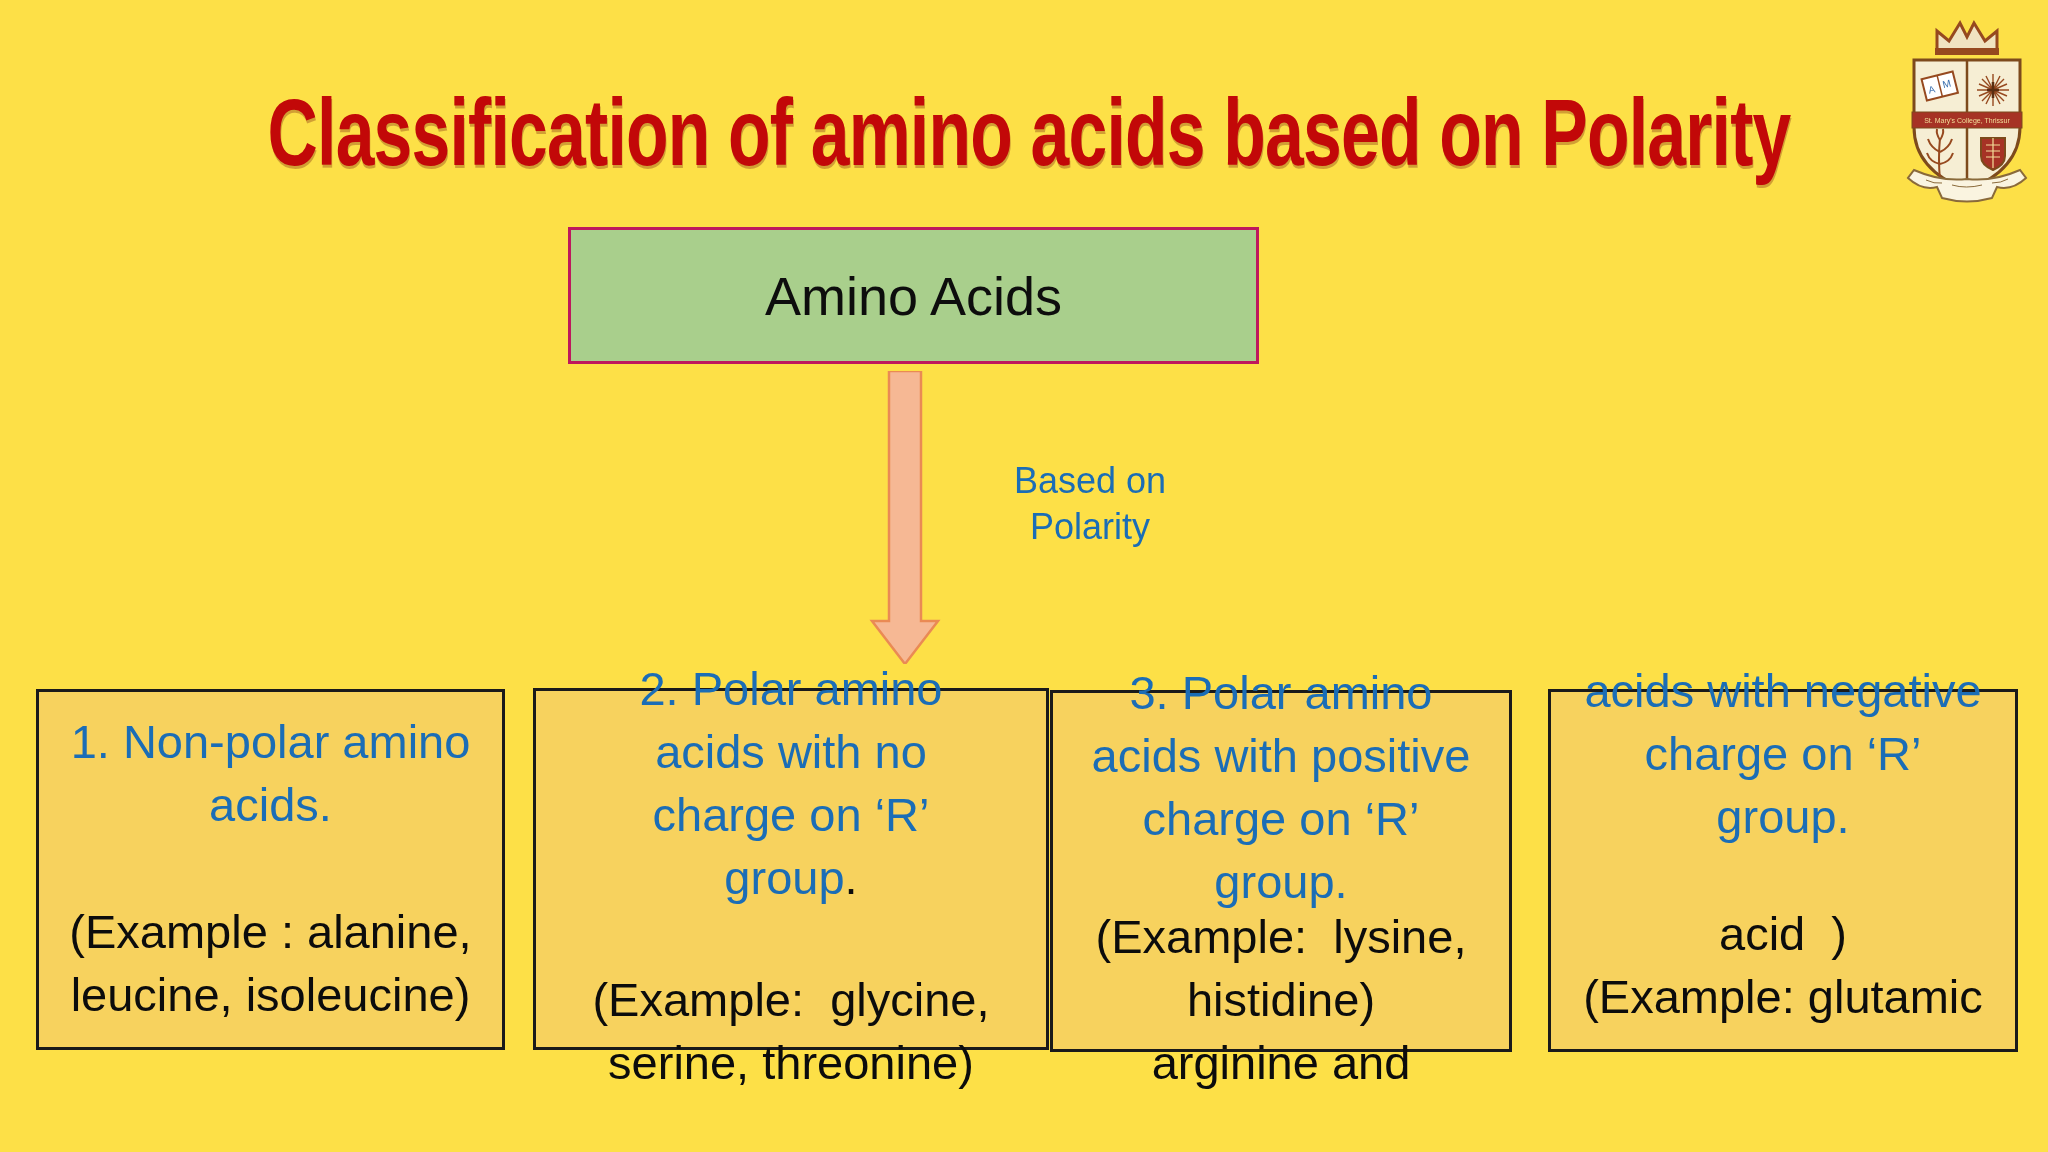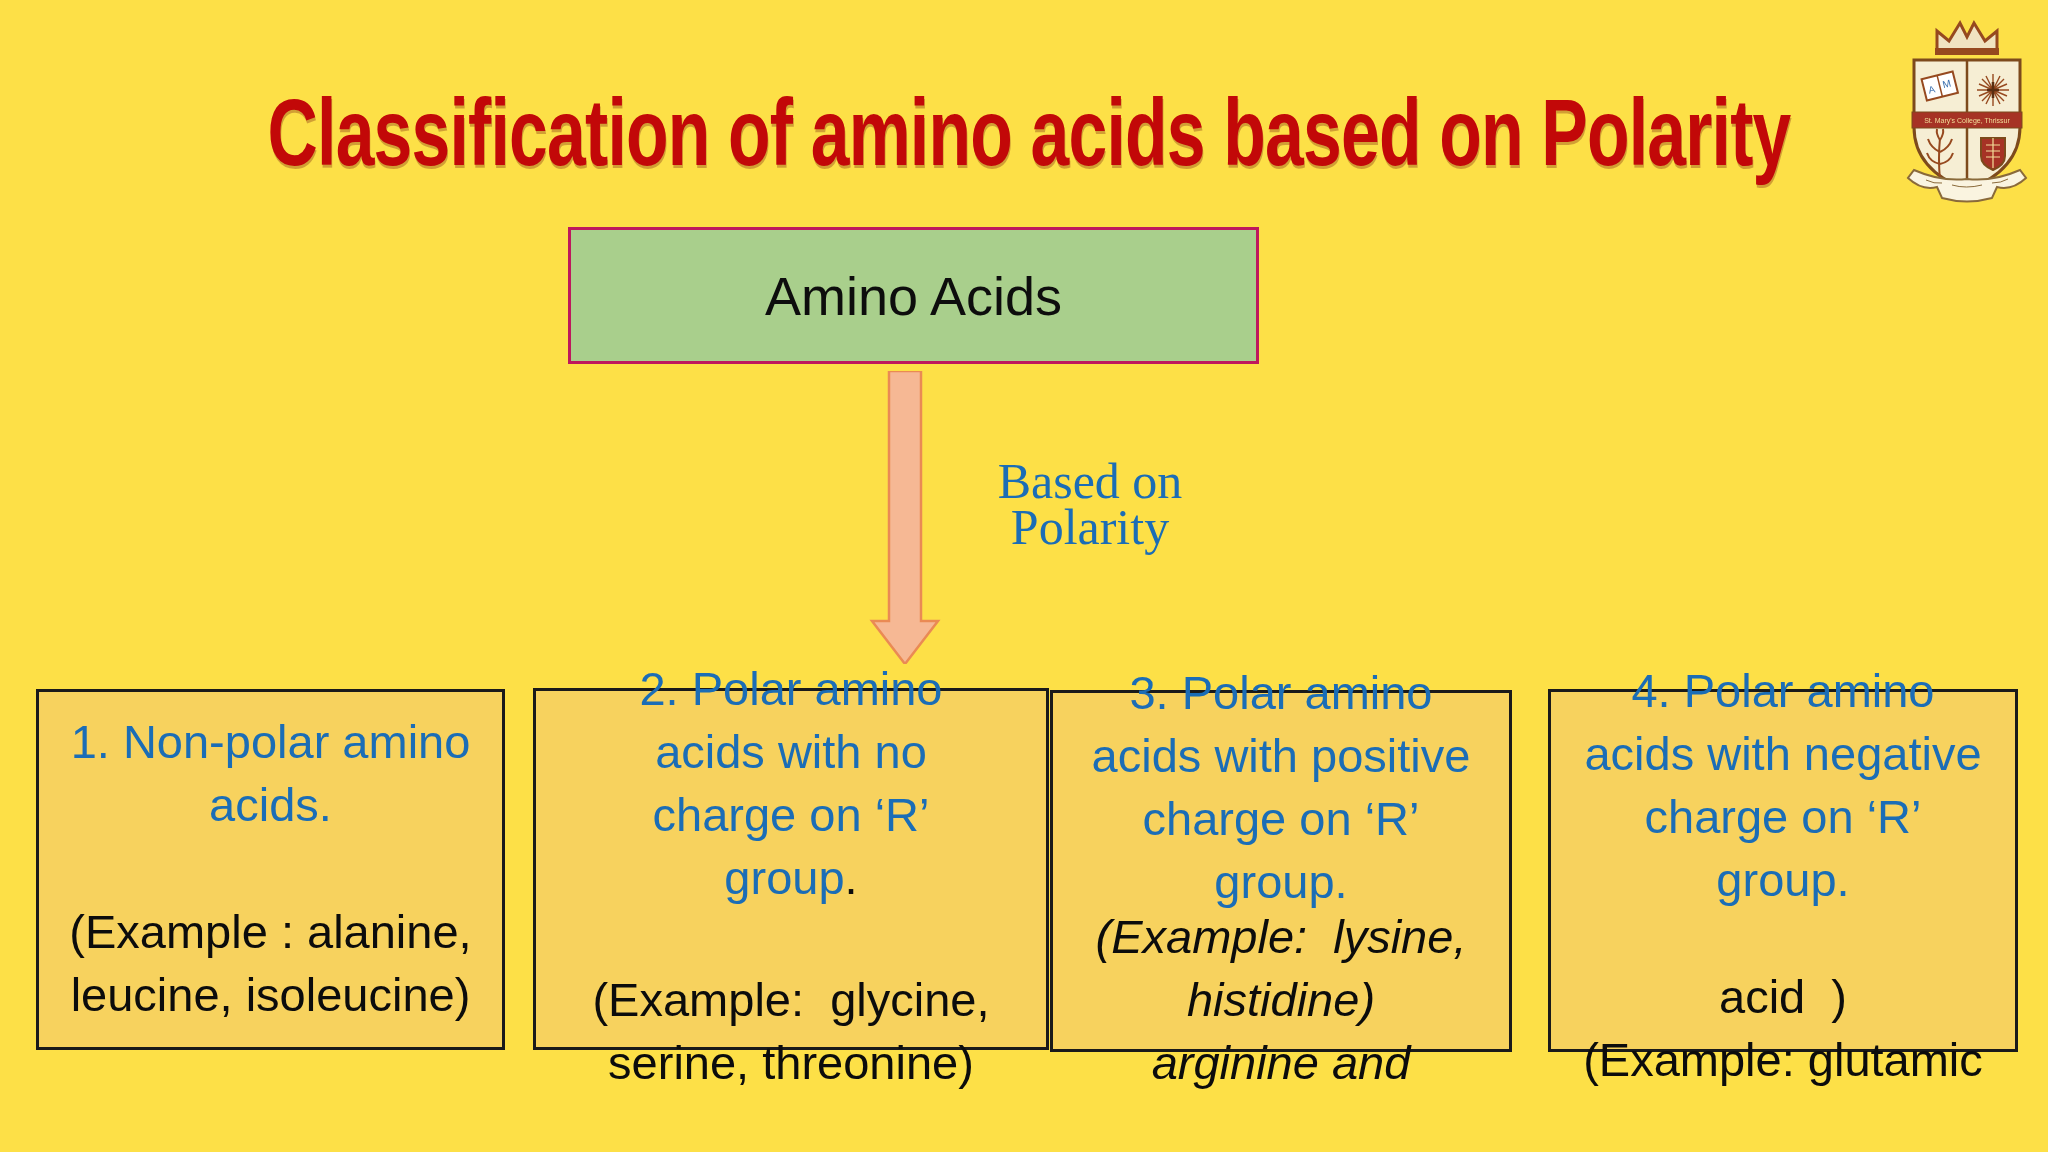--- a/index.html
+++ b/index.html
@@ -23,21 +23,21 @@
     position:absolute;left:568px;top:227px;width:691px;height:137px;
     background:#a9cf8c;border:3px solid #be185d;box-sizing:border-box;
     display:flex;align-items:center;justify-content:center;
     font-size:54px;color:#0d0d0d;
   }
   
   .arrow{position:absolute;left:855px;top:371px;width:100px;height:293px;}
   
   .arrow-label{
     position:absolute;left:980px;top:458px;width:220px;text-align:center;
-    font-size:50px;line-height:46px;color:#1b6db6;font-family:Liberation Serif, serif;
+    font-size:36px;line-height:46px;color:#1b6db6;
   }
   
   .cat{position:absolute;}
   .cat-rect{
     position:absolute;left:0;top:0;right:0;bottom:0;
     background:#f7d25e;border:3px solid #1a1a1a;box-sizing:border-box;z-index:1;
   }
   .cat-text{
     position:absolute;left:-18px;right:-18px;text-align:center;z-index:2;
     font-size:47px;line-height:63px;
@@ -140,33 +140,32 @@
 
   <div class="cat" style="left:1050px;top:690px;width:462px;height:362px;">
     <div class="cat-rect"></div>
     <div class="cat-text" style="top:-29px;">
       <div class="cat-heading">
         <div class="line">3. Polar amino</div>
         <div class="line">acids with positive</div>
         <div class="line">charge on ‘R’</div>
         <div class="line">group.</div>
       </div>
-      <div class="cat-example" style="margin-top:-8px;font-style:italic;">
+      <div class="cat-example" style="margin-top:-8px;">
         <div class="line">(Example:  lysine,</div>
         <div class="line">histidine)</div>
         <div class="line">arginine and</div>
       </div>
     </div>
   </div>
 
   <div class="cat" style="left:1548px;top:689px;width:470px;height:363px;">
     <div class="cat-rect"></div>
     <div class="cat-text" style="top:-30px;">
       <div class="cat-heading">
-        <div class="line">4. Polar amino</div>
         <div class="line">acids with negative</div>
         <div class="line">charge on ‘R’</div>
         <div class="line">group.</div>
       </div>
       <div class="cat-example" style="margin-top:54px;">
         <div class="line">acid  )</div>
         <div class="line">(Example: glutamic</div>
       </div>
     </div>
   </div>

